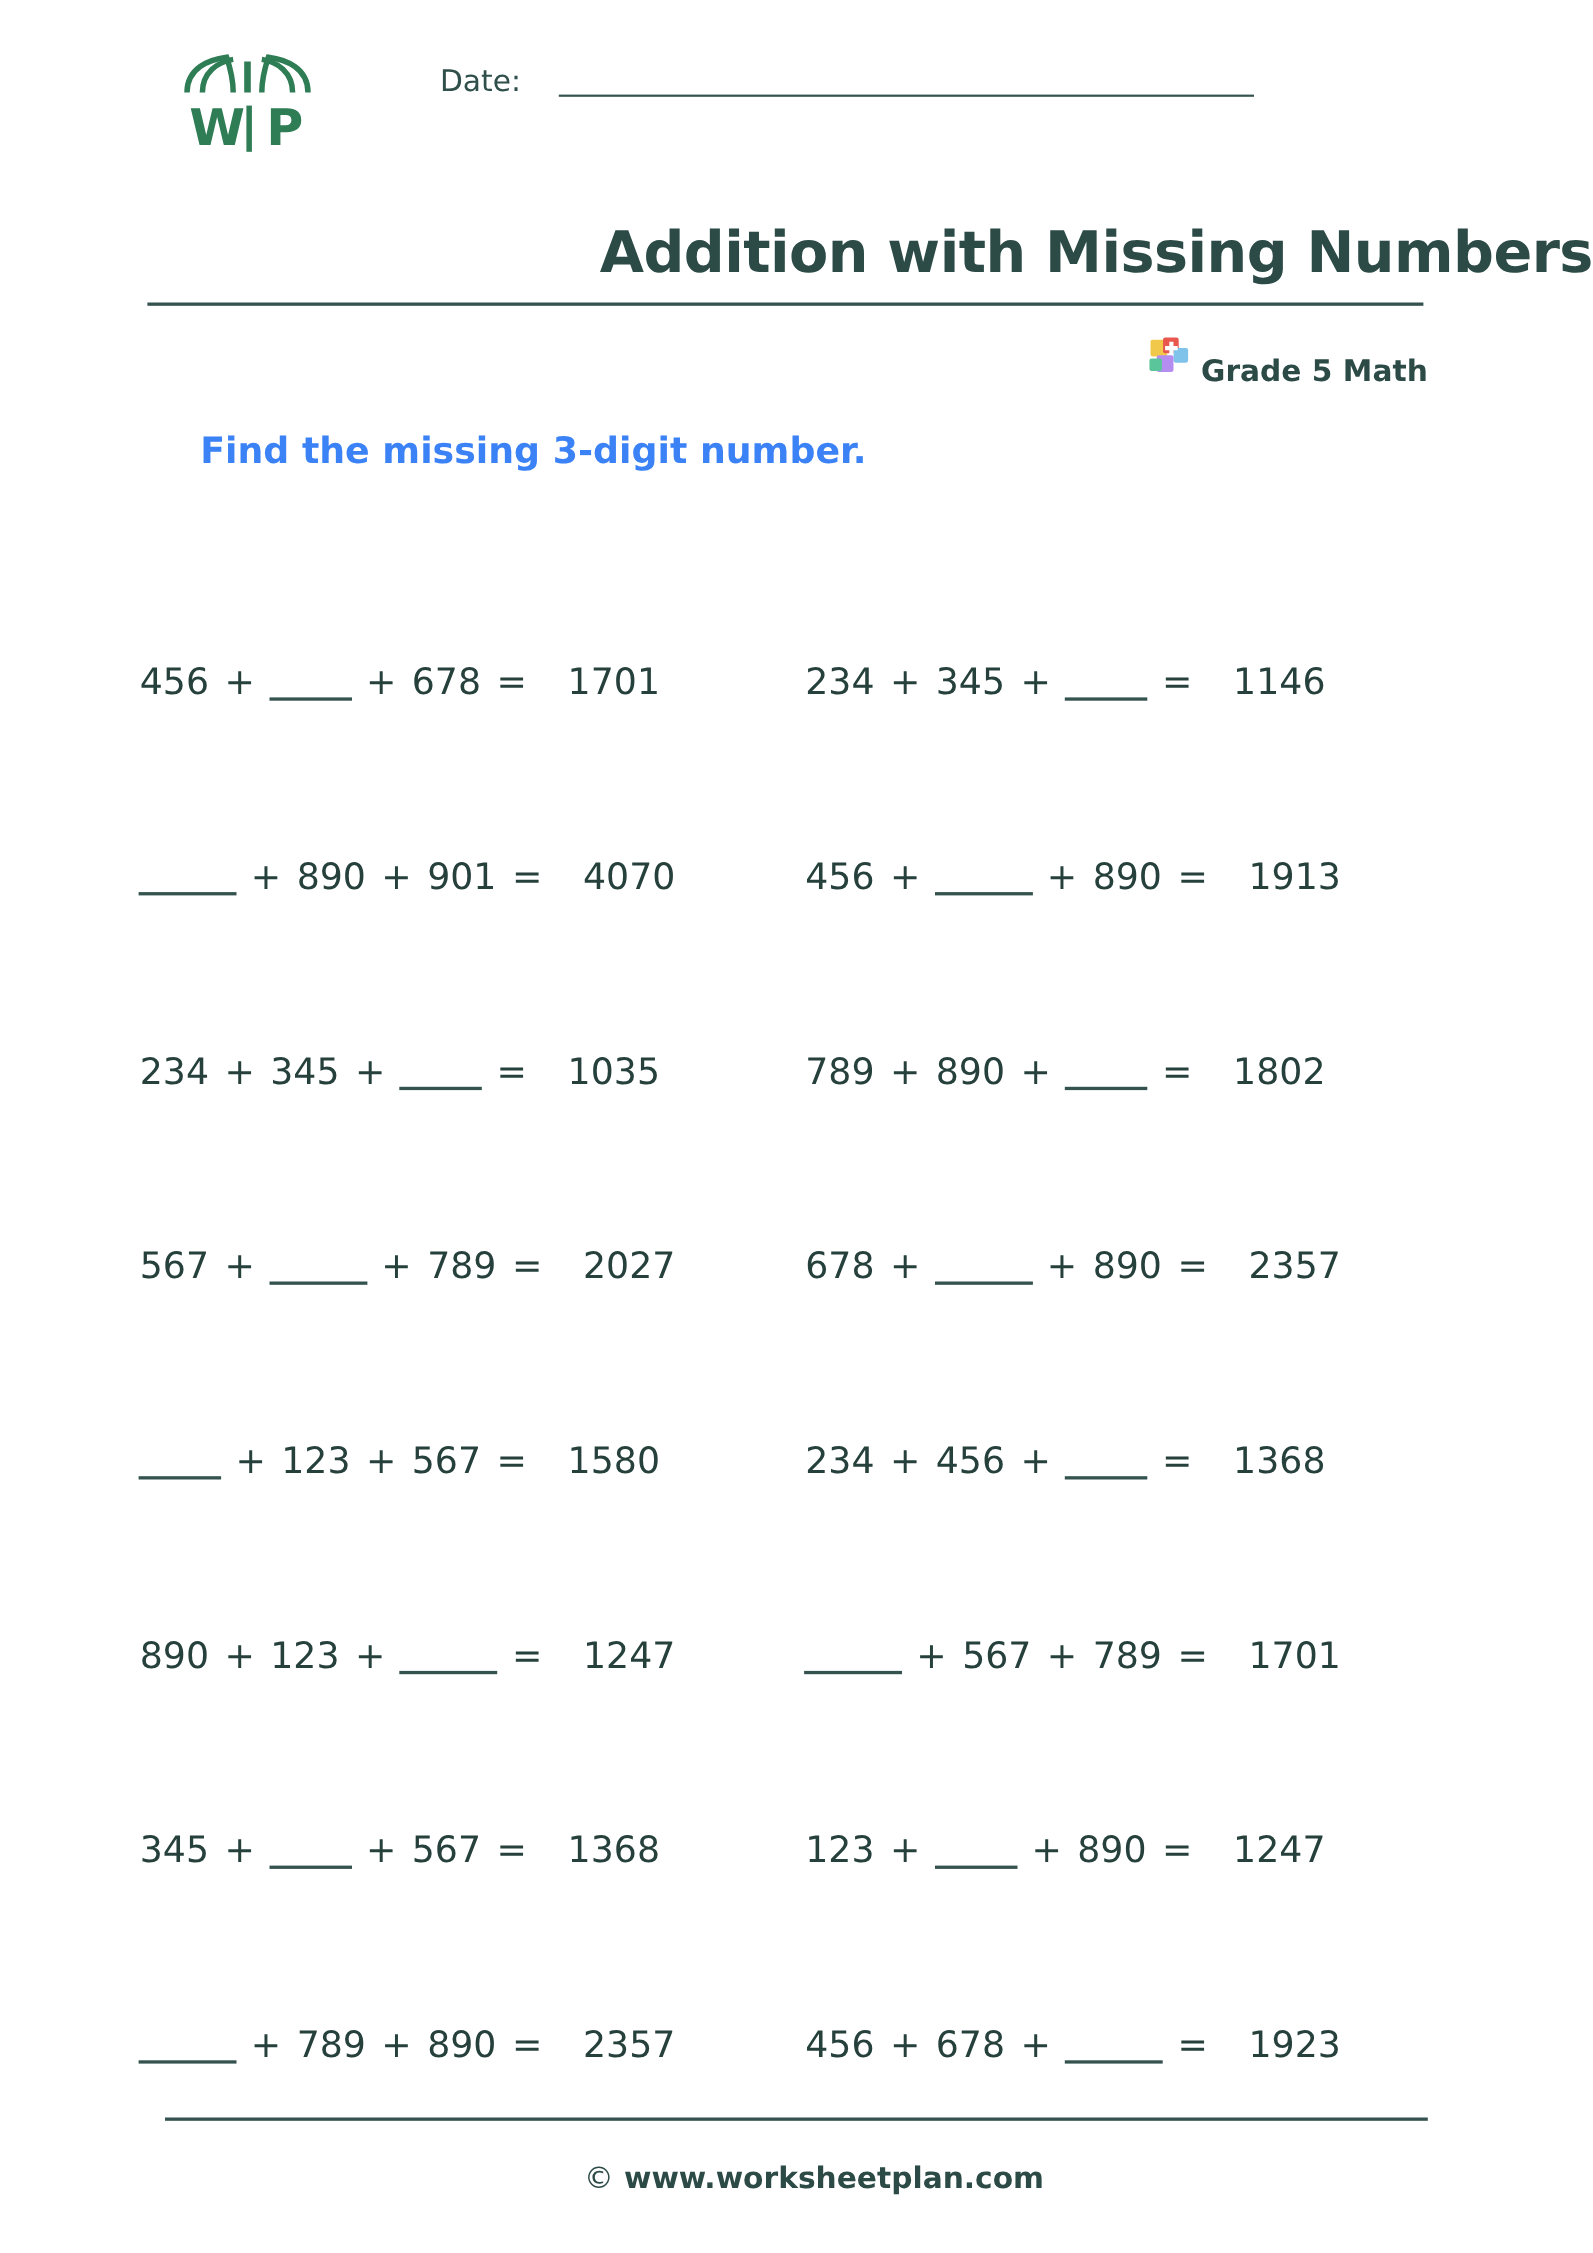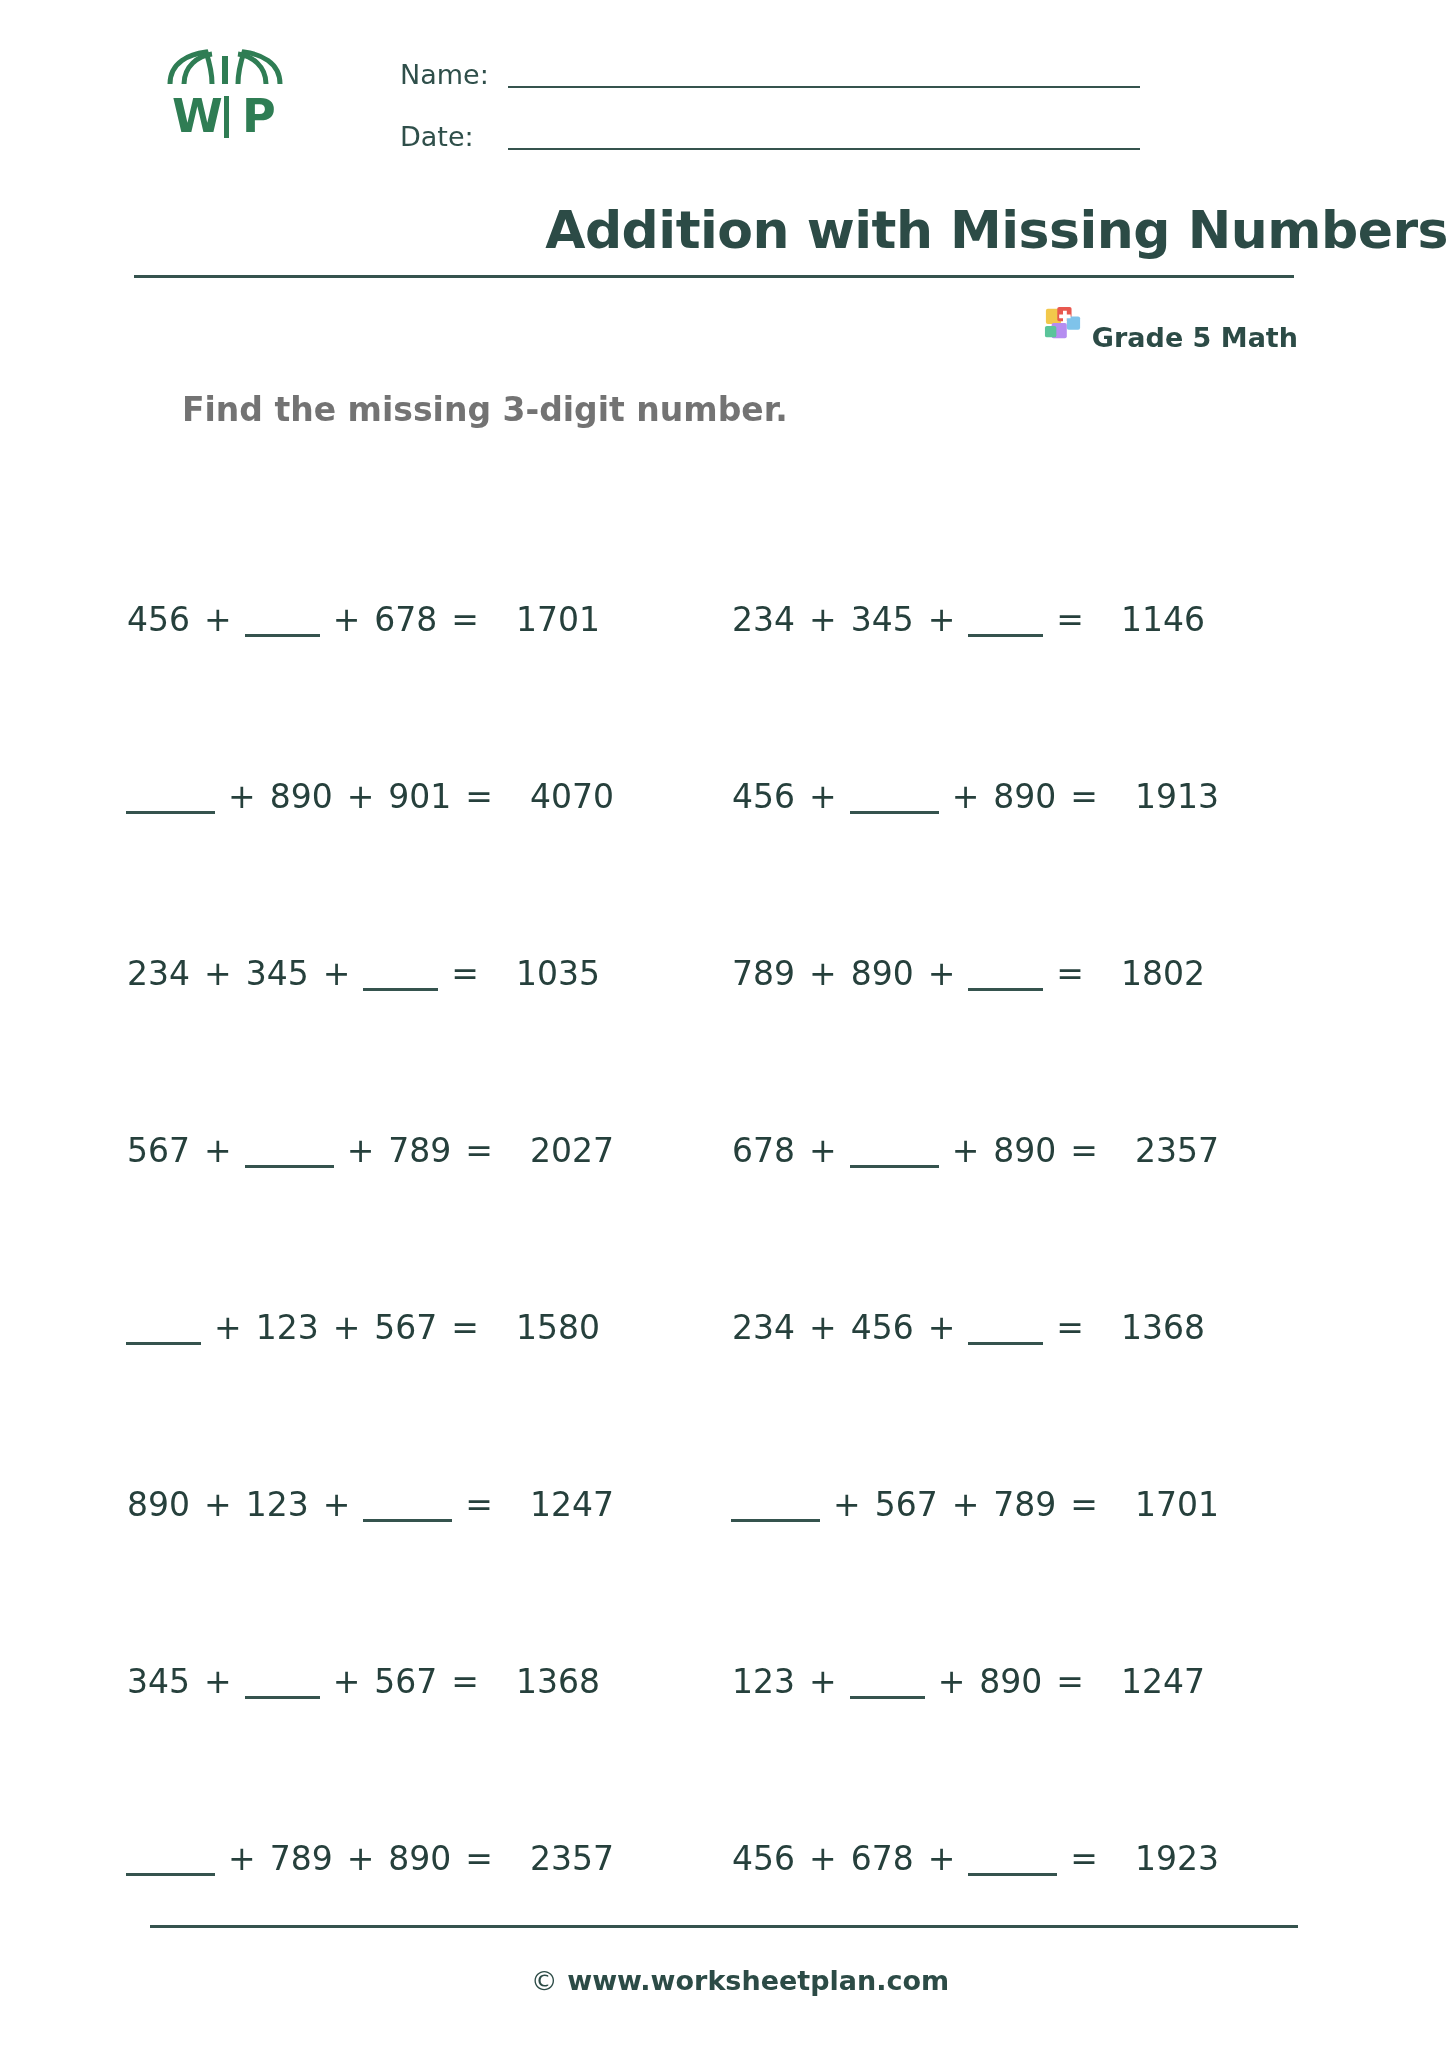--- a/index.html
+++ b/index.html
@@ -109,21 +109,21 @@
 
   .grade-icon { width: 38px; height: 38px; display:block; }
 
   
   .instruction {
     position: absolute;
     top: 390px;
     left: 182px;
     font-size: 33px;
     font-weight: bold;
-    color: #737373;
+    color: #3b82f6;
   }
 
   
   .problems {
     position: absolute;
     top: 462px;
     left: 120px;
     width: 1210px;
   }
 
@@ -218,24 +218,20 @@
         <g fill="#2f7d54" font-family="DejaVu Sans, sans-serif" font-size="46" font-weight="bold">
           <text x="22" y="92">W</text>
           <text x="92" y="92">P</text>
         </g>
         <rect x="74" y="56" width="5" height="42" fill="#2f7d54"></rect>
       </svg>
     </div>
 
     <div class="namedate">
       <div class="field-row">
-        <div class="field-label">Name:</div>
-        <div class="field-line"></div>
-      </div>
-      <div class="field-row">
         <div class="field-label">Date:</div>
         <div class="field-line"></div>
       </div>
     </div>
   </div>
 
   <div class="title">Addition with Missing Numbers</div>
   <div class="title-rule"></div>
 
   <div class="grade-row">

